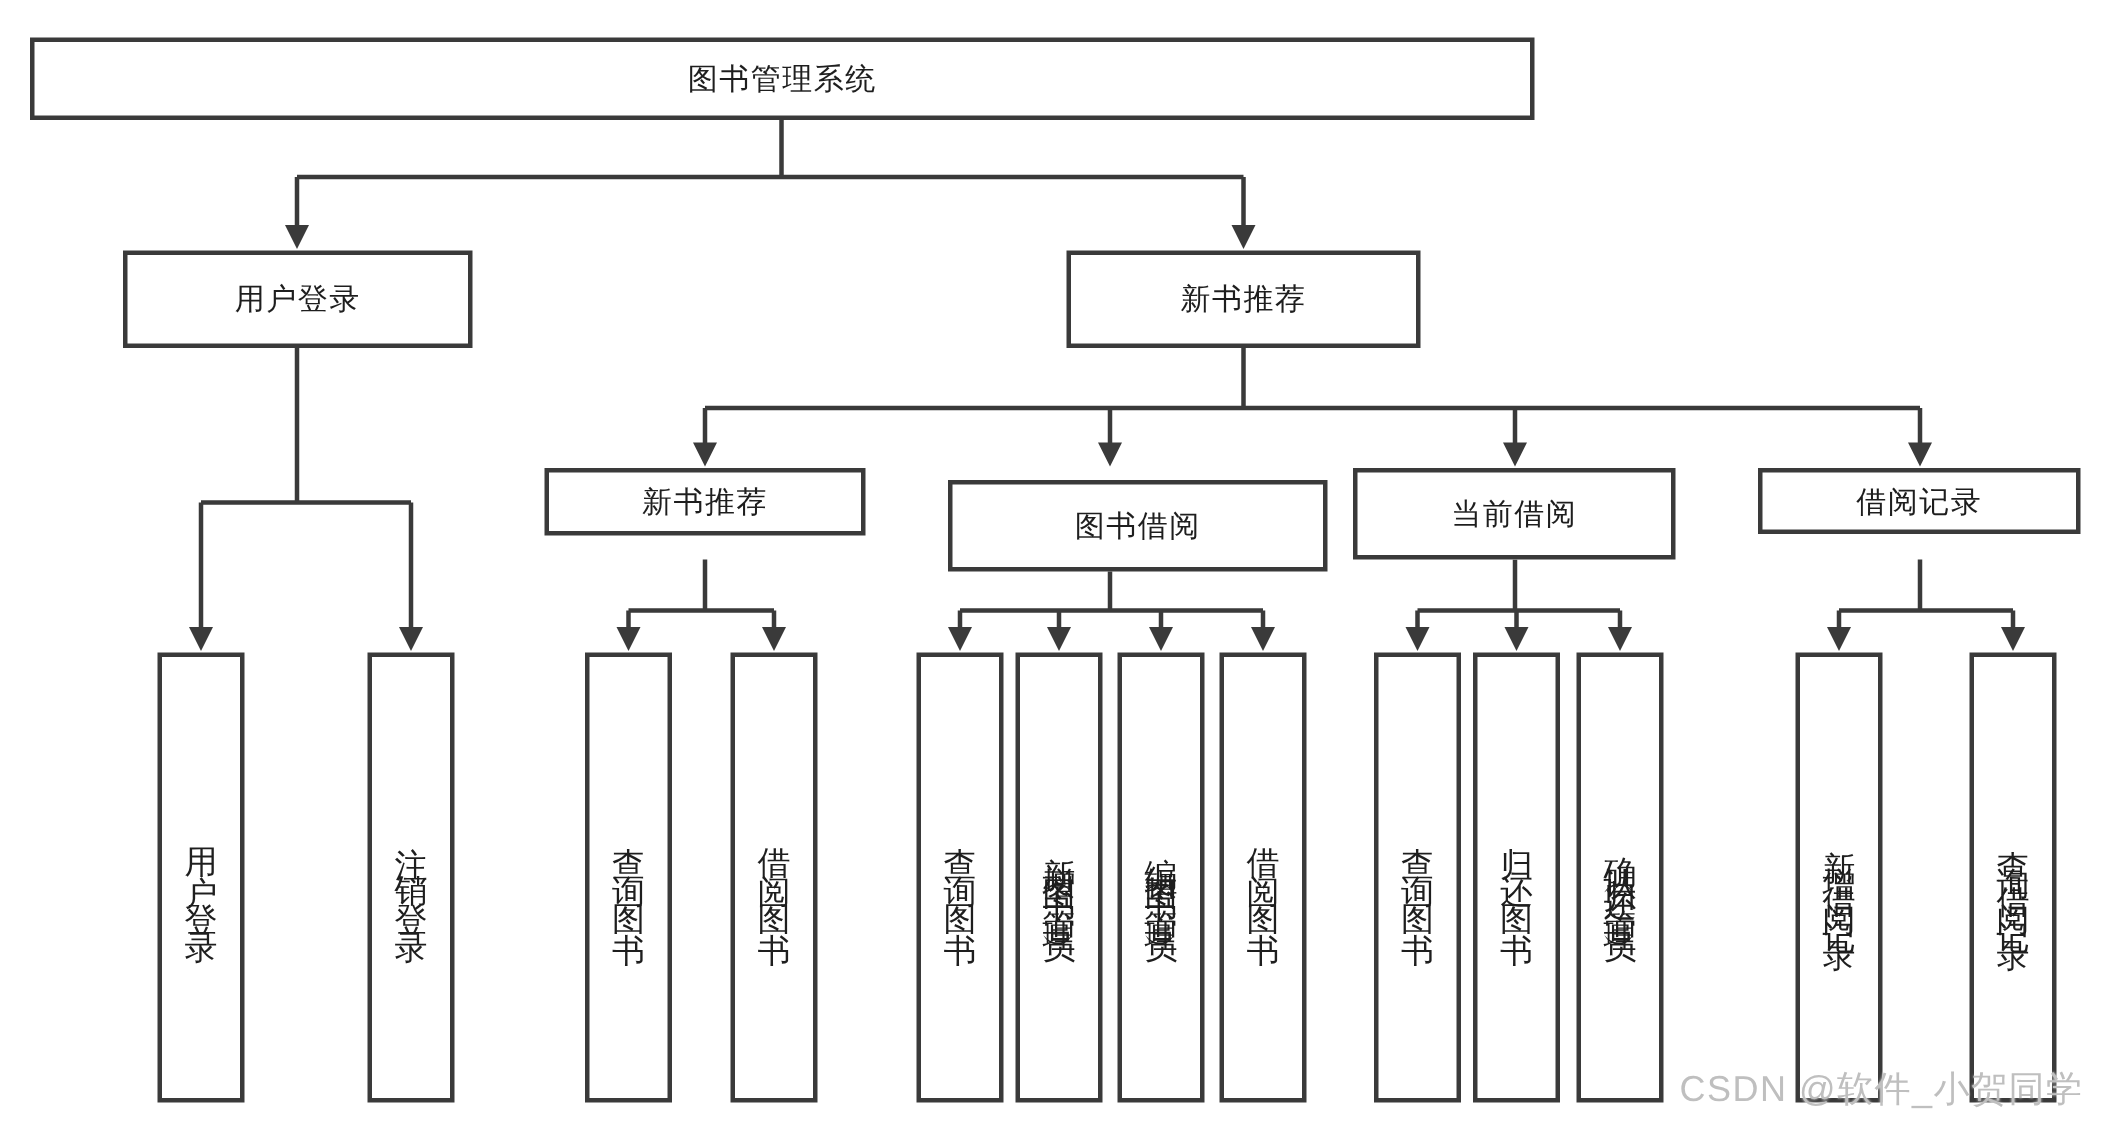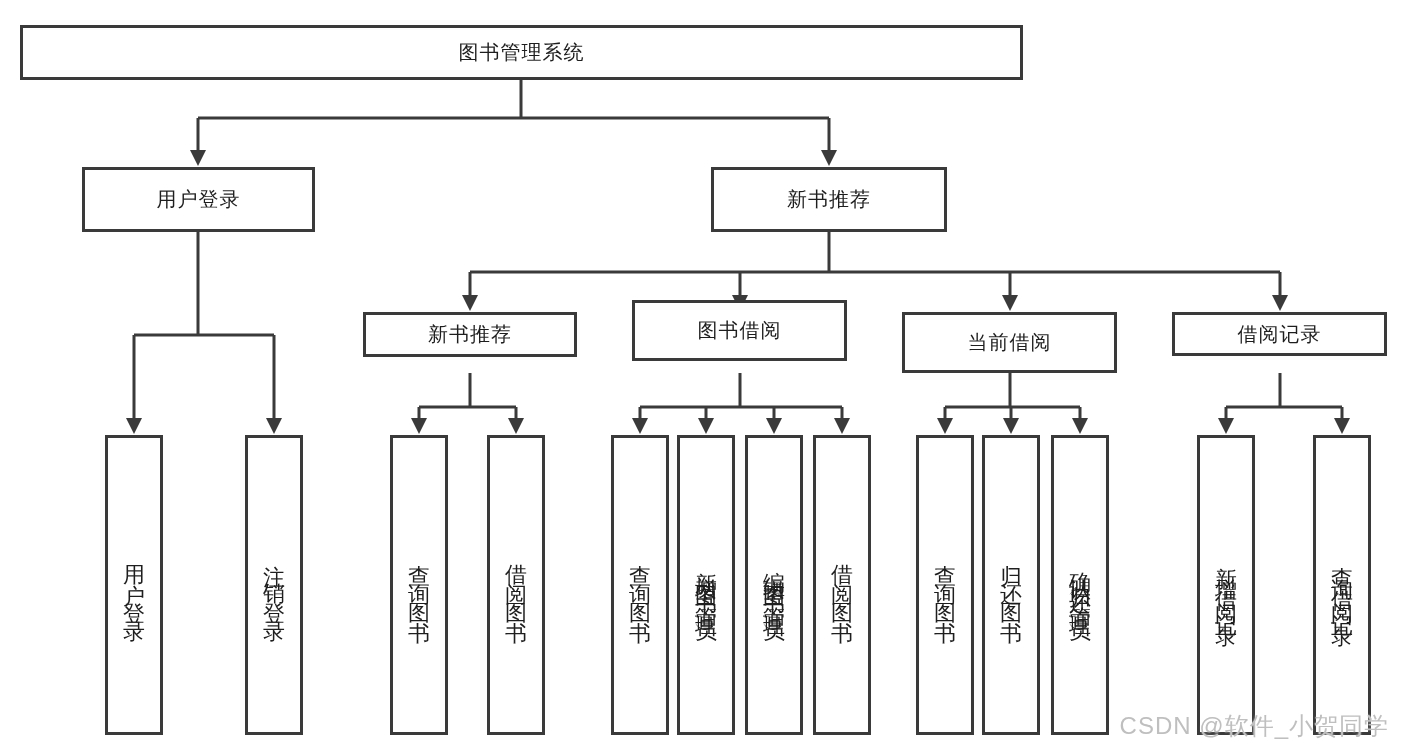--- a/index.html
+++ b/index.html
@@ -53,21 +53,21 @@
     letter-spacing: 1px;
     z-index: 3;
     pointer-events: none;
     text-align: center;
   }
   
   #nd-root        { left: 20px;   top: 25px;  width: 1003px; height: 55px; }
   #nd-user-login  { left: 82px;   top: 167px; width: 233px;  height: 65px; }
   #nd-book-mgmt   { left: 711px;  top: 167px; width: 236px;  height: 65px; }
   #nd-new-book    { left: 363px;  top: 312px; width: 214px;  height: 45px; }
-  #nd-borrow      { left: 632px;  top: 300px; width: 215px;  height: 61px; }
+  #nd-borrow      { left: 632px;  top: 320px; width: 253px;  height: 61px; }
   #nd-current     { left: 902px;  top: 312px; width: 215px;  height: 61px; }
   #nd-records     { left: 1172px; top: 312px; width: 215px;  height: 44px; }
   .leaf { position: absolute; top: 435px; width: 58px; height: 300px;
           box-sizing: border-box; background: #fff; border: 3px solid #3a3a3a;
           display: flex; align-items: center; justify-content: center; }
   #lf-g1-0 { left: 105px; }  #lf-g1-1 { left: 245px; }
   #lf-g2-0 { left: 390px; }  #lf-g2-1 { left: 487px; }
   #lf-g3-0 { left: 611px; }  #lf-g3-1 { left: 677px; }
   #lf-g3-2 { left: 745px; }  #lf-g3-3 { left: 813px; }
   #lf-g4-0 { left: 916px; }  #lf-g4-1 { left: 982px; }  #lf-g4-2 { left: 1051px; }

